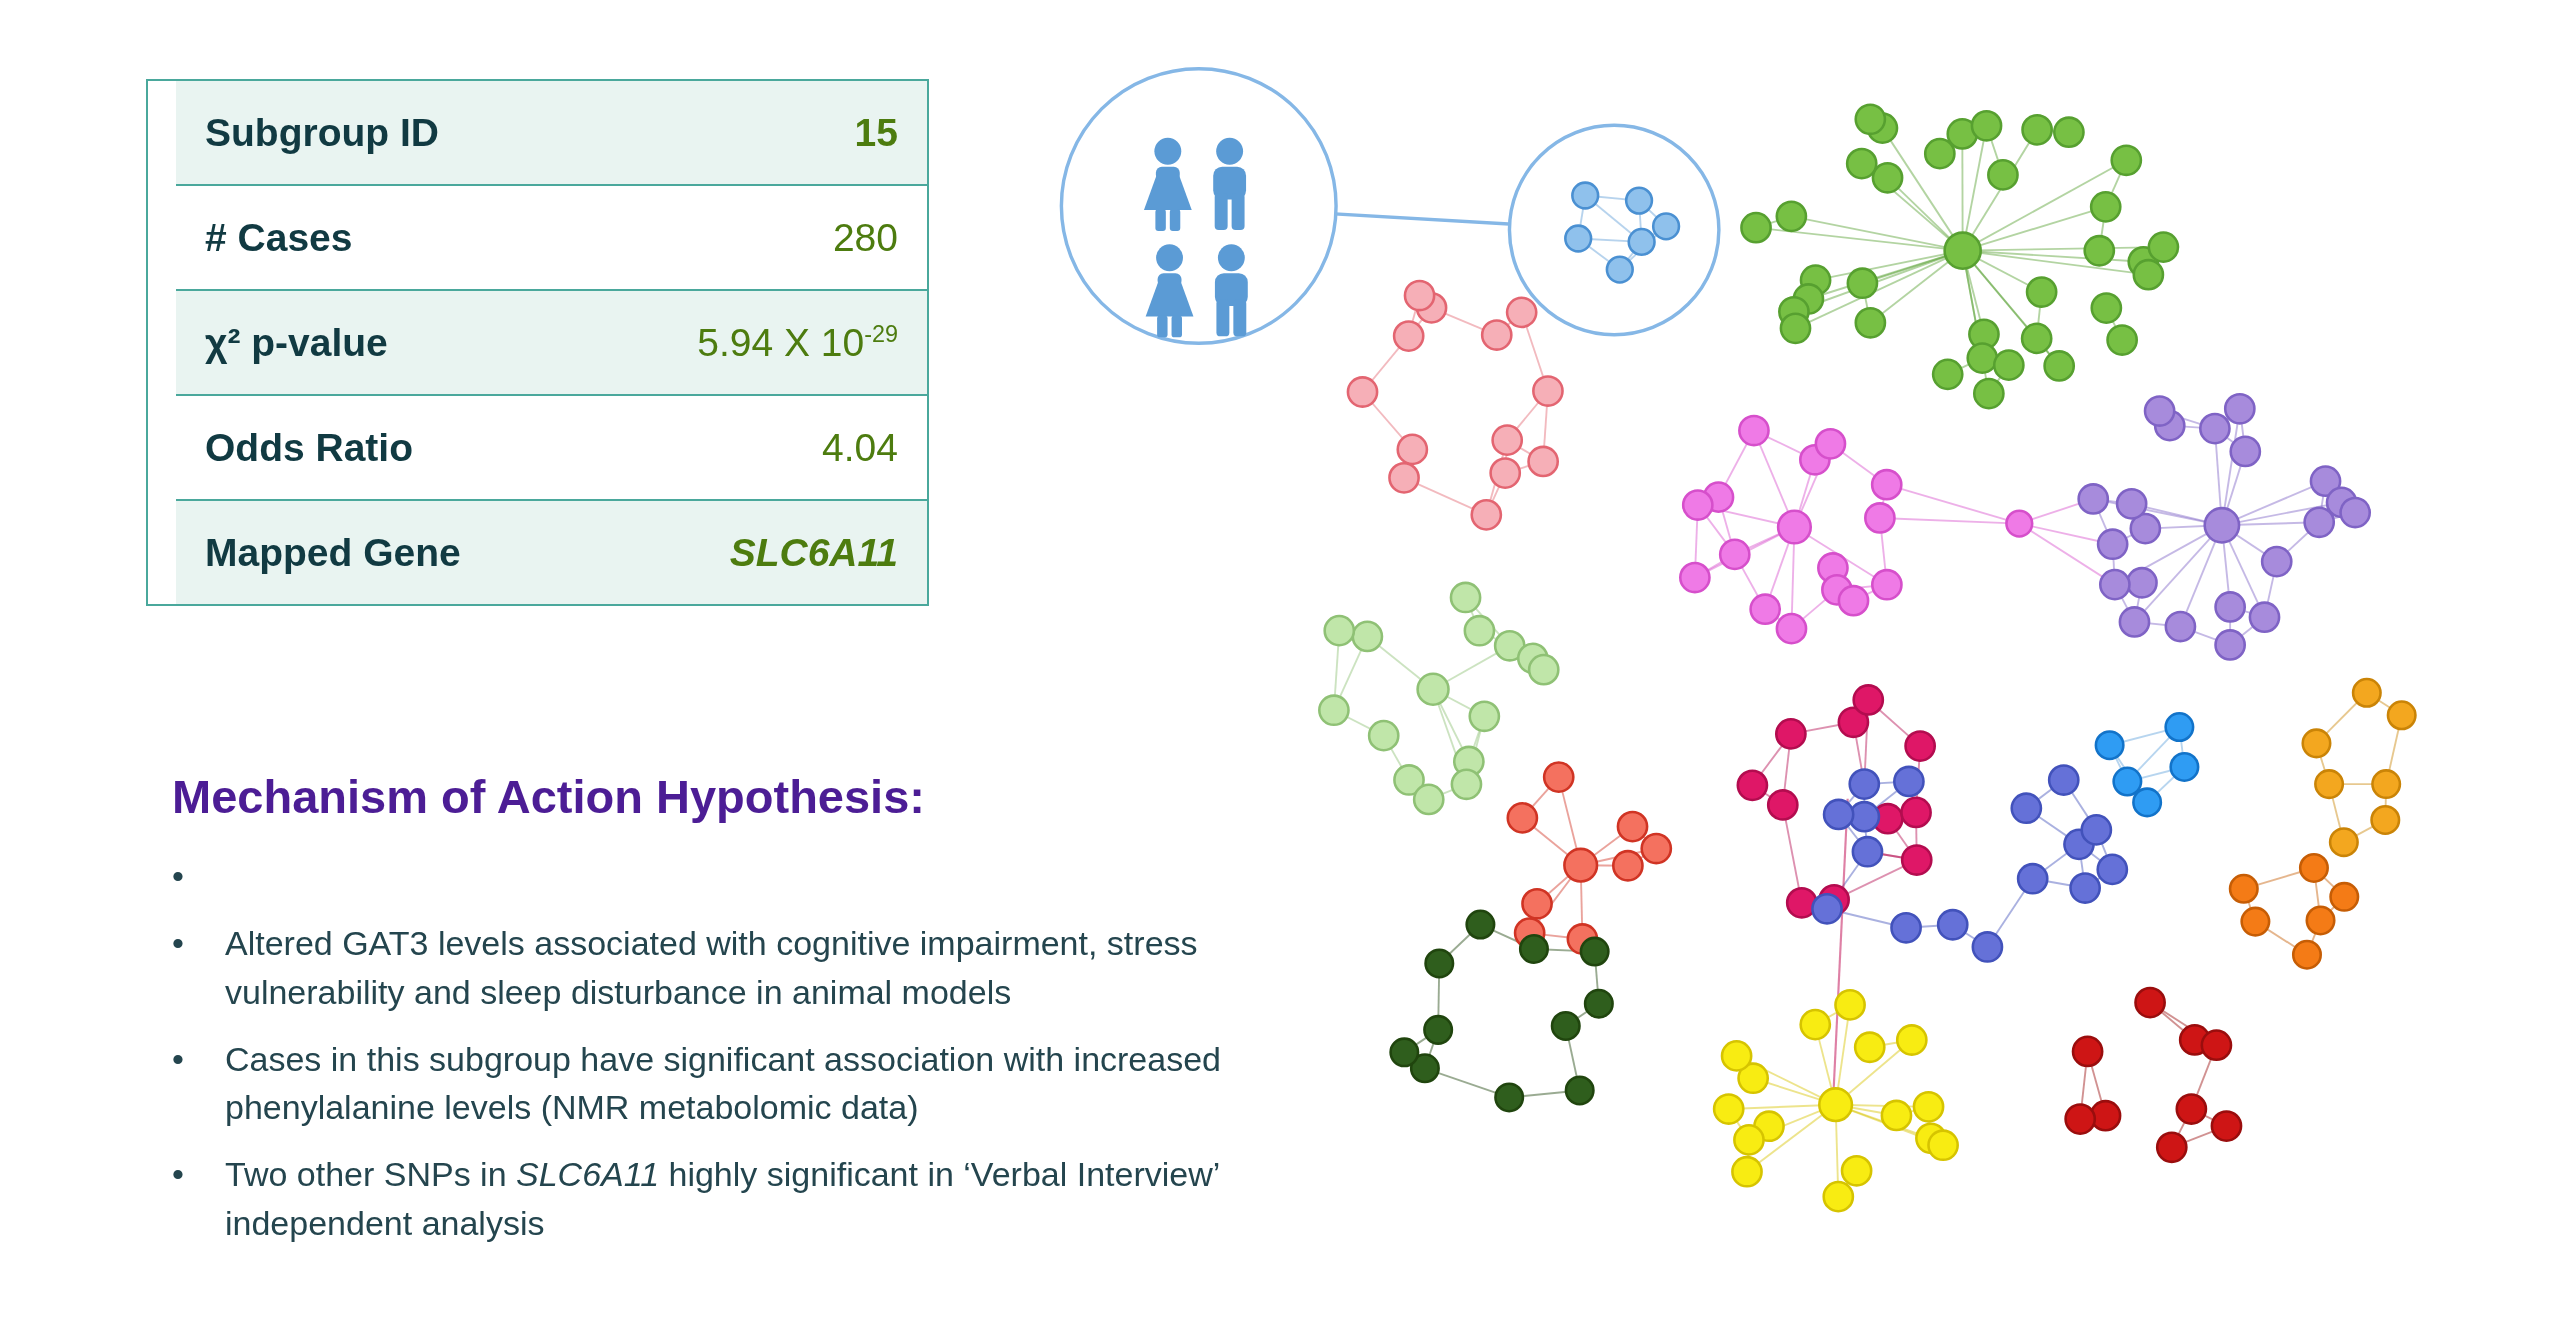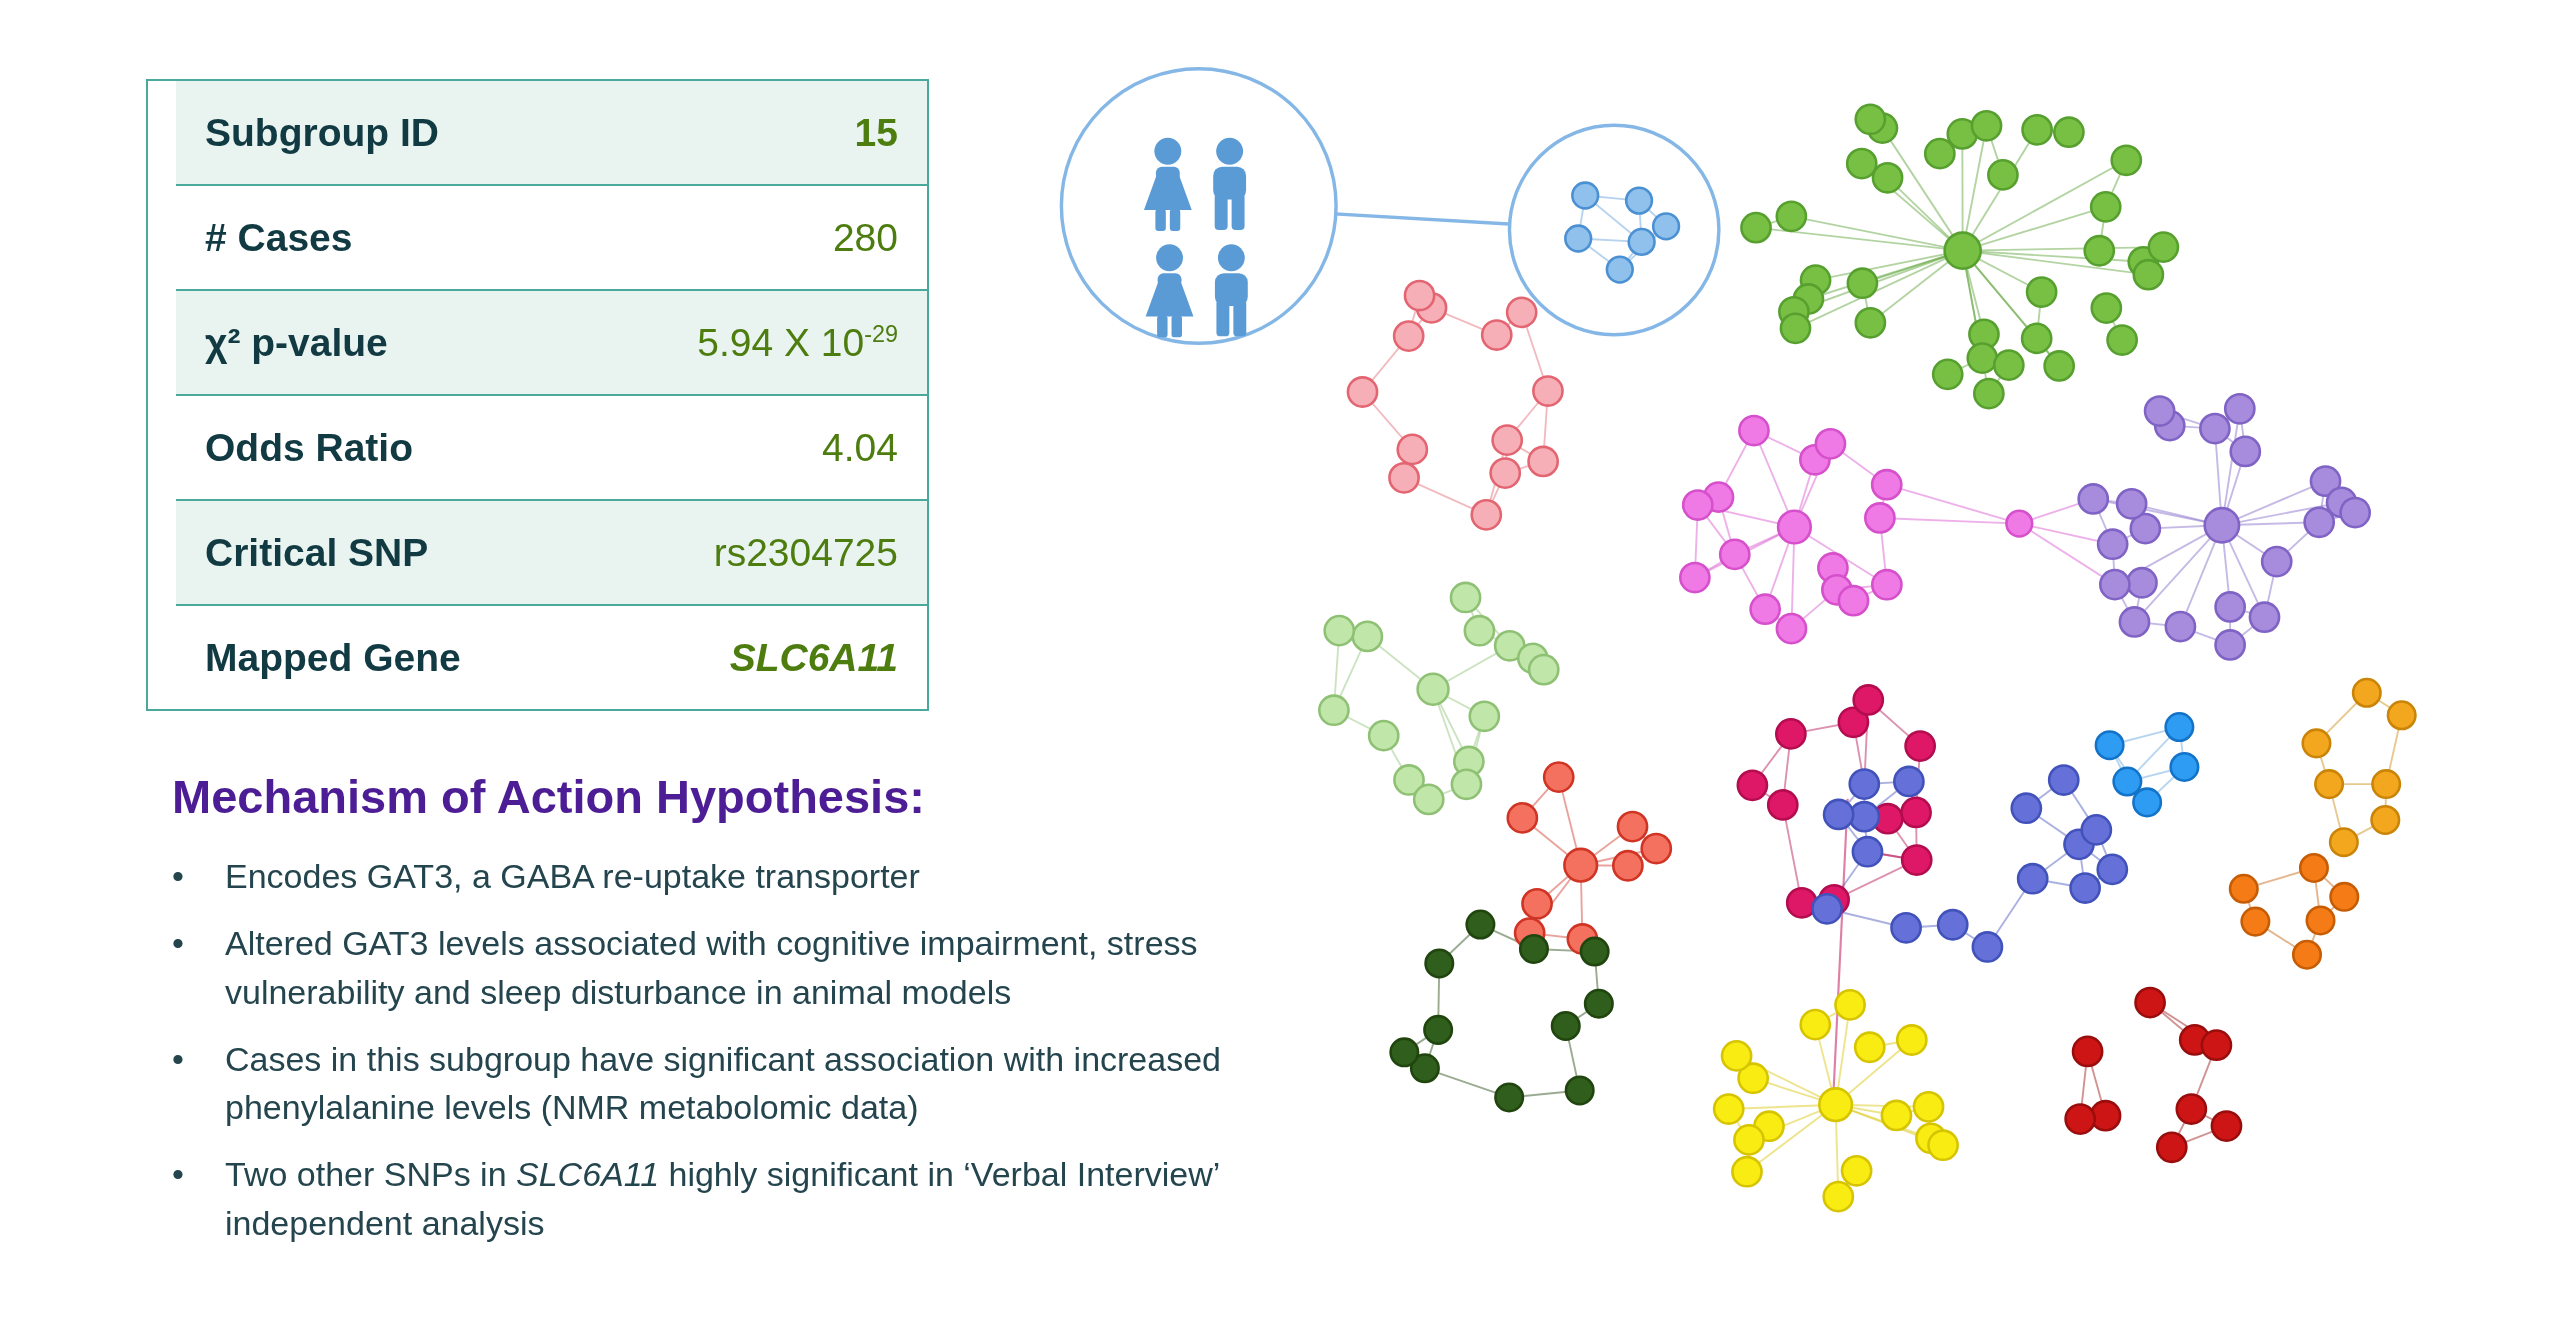--- a/index.html
+++ b/index.html
@@ -47,35 +47,30 @@
   </div>
   <div class="t-row">
     <span class="t-label">χ² p-value</span>
     <span class="t-value"><span>5.94 X 10</span><sup>-29</sup></span>
   </div>
   <div class="t-row">
     <span class="t-label">Odds Ratio</span>
     <span class="t-value">4.04</span>
   </div>
   <div class="t-row">
-    <span class="t-label">Critical SNP</span>
-    <span class="t-value">rs2304725</span>
-  </div>
-  <div class="t-row">
     <span class="t-label">Mapped Gene</span>
     <span class="t-value v-gene">SLC6A11</span>
   </div>
 </div>
 
 <div class="mechanism">
   <div class="mech-heading">Mechanism of Action Hypothesis:</div>
   <div>
       <div class="bullet">
         <span class="marker">•</span>
-        <span class="bullet-text"><span>Encodes GAT3, a GABA re-uptake transporter</span></span>
       </div>
       <div class="bullet">
         <span class="marker">•</span>
         <span class="bullet-text"><span>Altered GAT3 levels associated with cognitive impairment, stress vulnerability and sleep disturbance in animal models</span></span>
       </div>
       <div class="bullet">
         <span class="marker">•</span>
         <span class="bullet-text"><span>Cases in this subgroup have significant association with increased phenylalanine levels (NMR metabolomic data)</span></span>
       </div>
       <div class="bullet">

